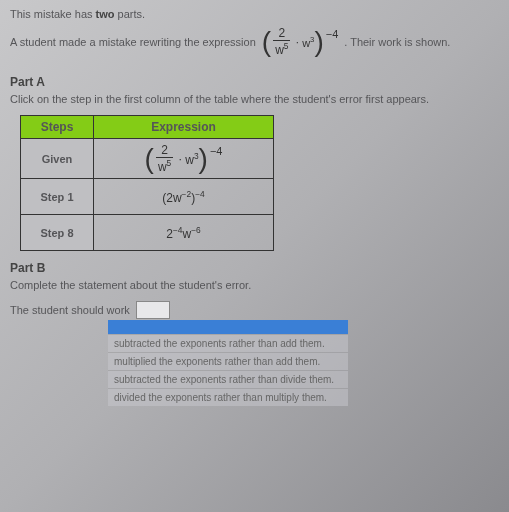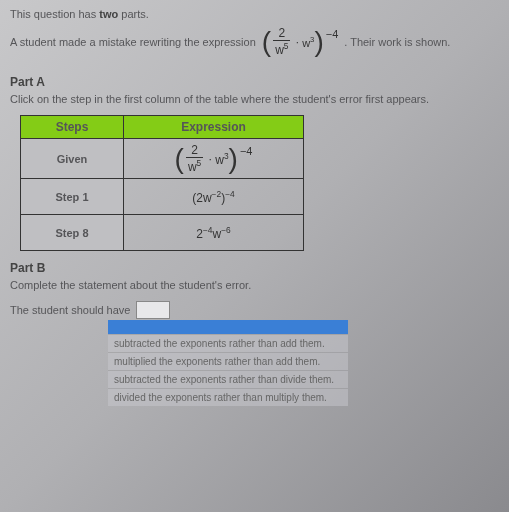--- a/index.html
+++ b/index.html
@@ -21,40 +21,40 @@
   .frac { display: inline-flex; flex-direction: column; align-items: center; font-size: 12px; margin: 0 2px; }
   .frac .num { padding: 0 2px; }
   .frac .den { border-top: 1px solid #333; padding: 0 2px; }
   sup { font-size: 0.7em; }
   .outer-exp { font-size: 11px; align-self: flex-start; margin-left: 2px; margin-top: 2px; }
   .part-hdr { font-weight: bold; font-size: 12px; margin-top: 18px; color: #444; }
   .part-sub { font-size: 11px; margin-top: 4px; margin-bottom: 10px; }
   table { border-collapse: collapse; margin-left: 10px; }
   th, td { border: 1.5px solid #333; text-align: center; vertical-align: middle; }
   th { background: #84cc16; font-size: 12px; padding: 4px 8px; }
-  td.step-cell { background: #bfbfc2; font-size: 11px; font-weight: bold; width: 103px; padding: 6px 4px; }
+  td.step-cell { background: #bfbfc2; font-size: 11px; font-weight: bold; width: 73px; padding: 6px 4px; }
   td.expr-cell { width: 180px; padding: 4px; font-size: 12px; color: #333; height: 36px; }
   .blank-input { display: inline-block; width: 34px; height: 18px; background: #e8e8ea; border: 1px solid #888; vertical-align: middle; }
   .dropdown-list { margin-top: 1px; margin-left: 98px; width: 240px; }
   .dd-top { height: 14px; background: #3a7fd6; }
   .dd-item {
     font-size: 10px;
     color: #666;
     padding: 3px 6px;
     background: rgba(200,200,205,0.5);
     border-top: 1px solid rgba(120,120,120,0.3);
   }
   .partb-sub { font-size: 11px; margin-top: 4px; }
   .partb-stmt { font-size: 11px; margin-top: 10px; display: flex; align-items: center; }
 </style>
 </head>
 <body>
 
 <div class="intro-line">
-  <span>This question has </span><span class="bold">two</span><span> parts.</span>
+  <span>This mistake has </span><span class="bold">two</span><span> parts.</span>
 </div>
 
 <div class="expr-line">
   <span>A student made a mistake rewriting the expression</span>
   <span class="big-expr">
     <span class="paren">(</span>
     <span class="frac">
       <span class="num">2</span>
       <span class="den"><span>w</span><sup>5</sup></span>
     </span>
@@ -103,21 +103,21 @@
       <span>2</span><sup>−4</sup><span>w</span><sup>−6</sup>
     </td>
   </tr>
 </tbody>
   </table>
 
 <div class="part-hdr" style="margin-top:10px">Part B</div>
 <div class="partb-sub">Complete the statement about the student's error.</div>
 
 <div class="partb-stmt">
-  <span>The student should have</span>
+  <span>The student should work</span>
   <span style="width:6px"></span>
   <span class="blank-input"></span>
 </div>
 
 <div class="dropdown-list">
   <div class="dd-top"></div>
   <div class="dd-item">subtracted the exponents rather than add them.</div>
   <div class="dd-item">multiplied the exponents rather than add them.</div>
   <div class="dd-item">subtracted the exponents rather than divide them.</div>
   <div class="dd-item">divided the exponents rather than multiply them.</div>

